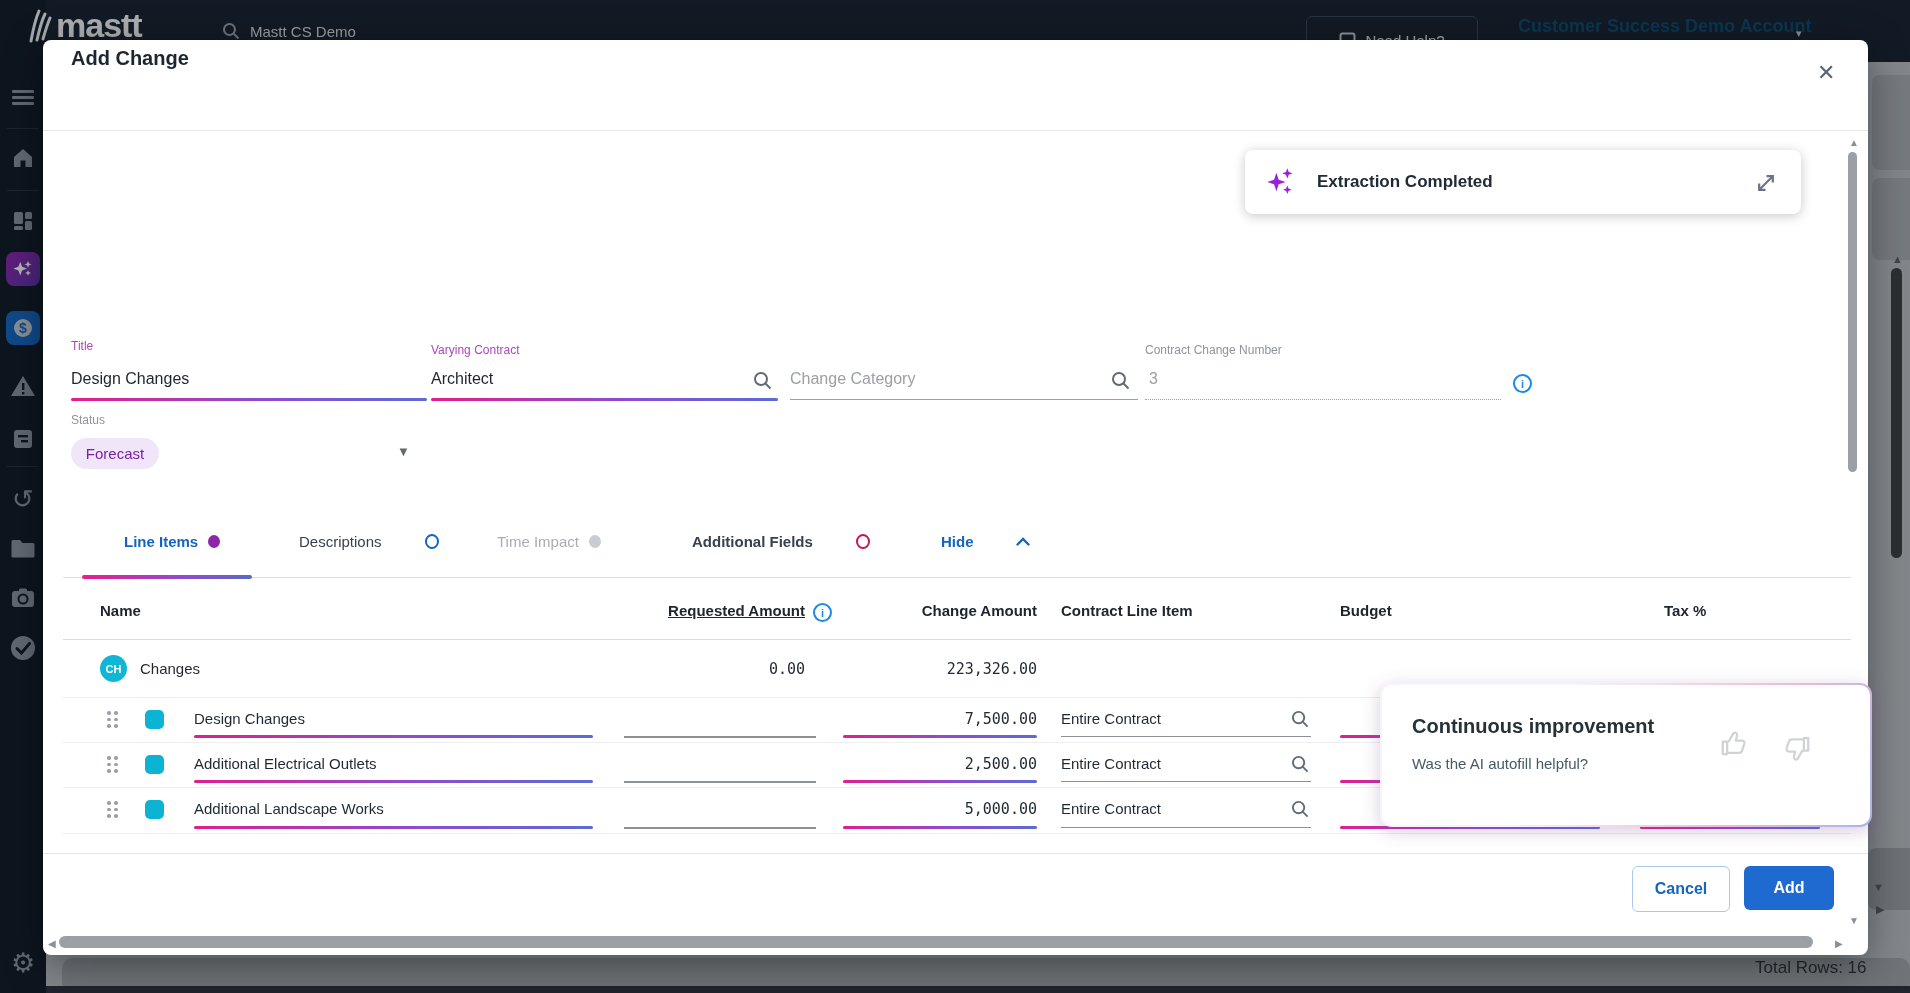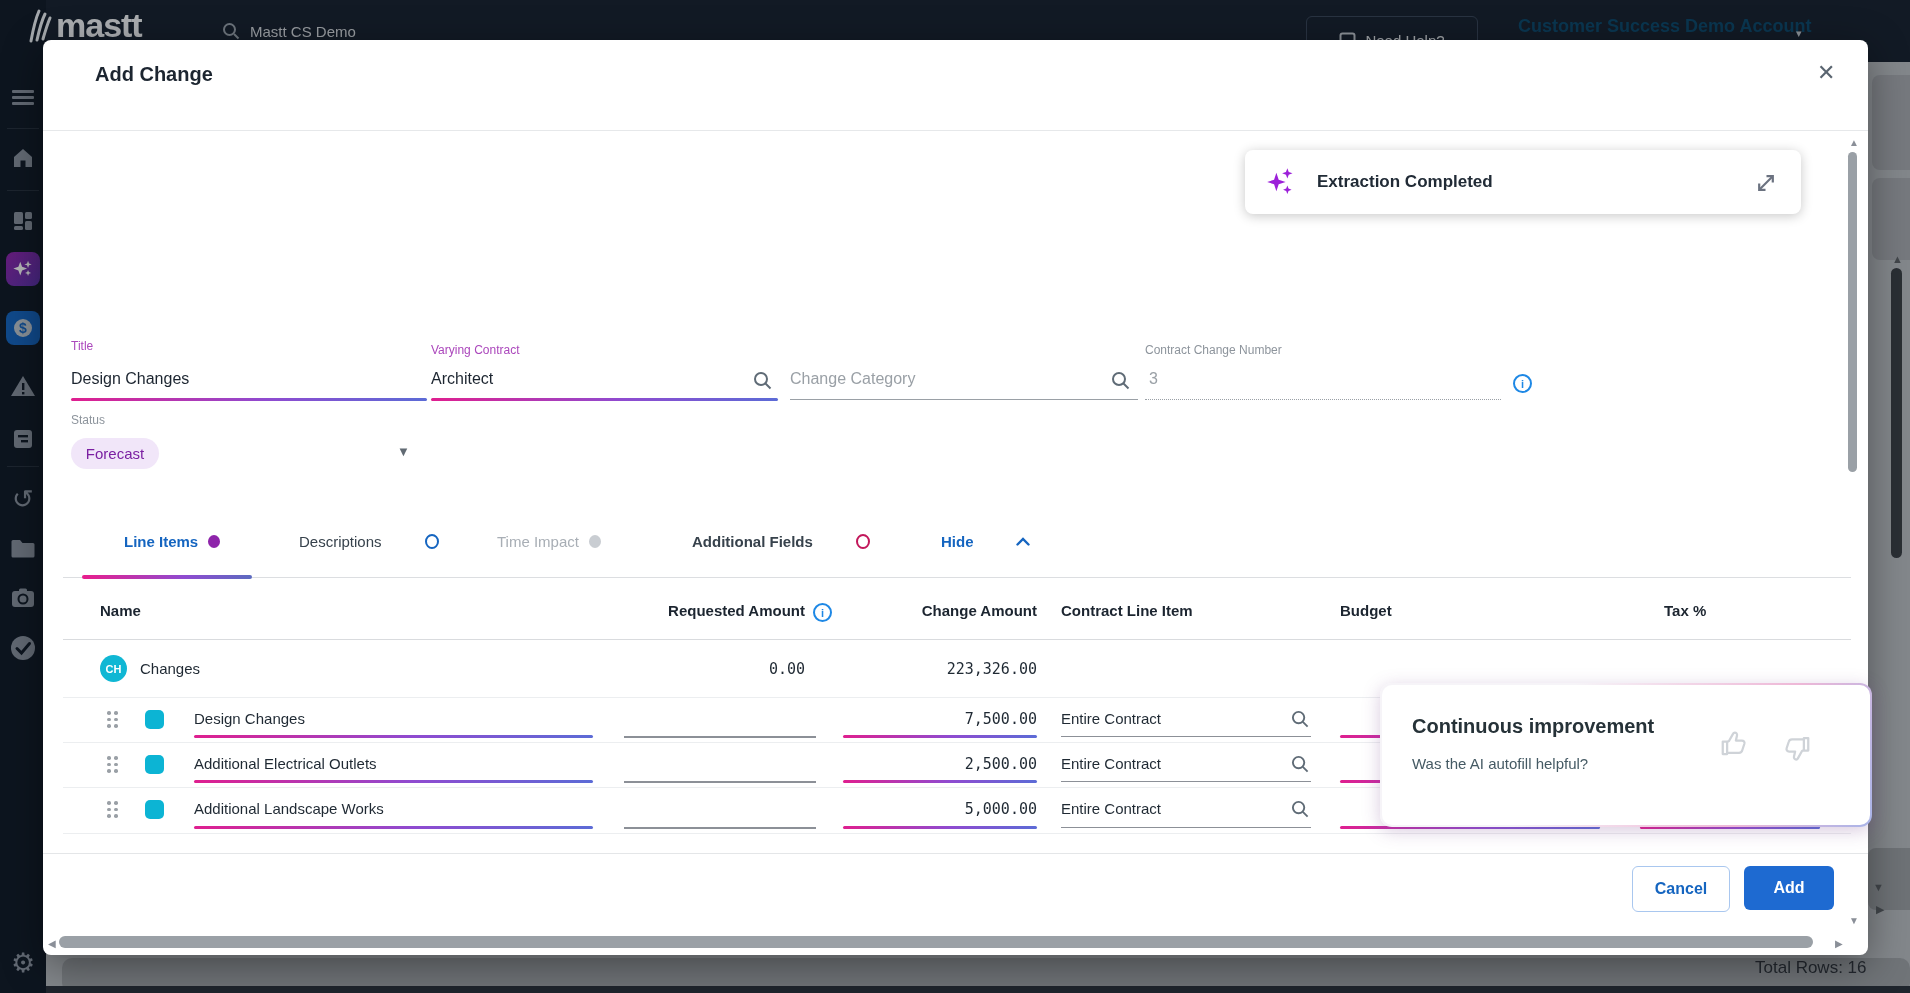--- a/index.html
+++ b/index.html
@@ -194,21 +194,21 @@
   <div class="abs dim-arrow" style="left:1873px;top:882px;z-index:10;">▼</div>
   <div class="abs dim-arrow" style="left:1876px;top:904px;z-index:10;">▶</div>
   <div class="abs dim-card" style="left:62px;top:958px;width:1848px;height:35px;background:#9ea2a7;border-radius:10px;z-index:10;"></div>
   <div class="abs total-rows" style="left:1755px;top:958px;z-index:12;">Total Rows: 16</div>
   <div class="abs" style="left:46px;top:986px;width:1864px;height:7px;background:#2a323c;z-index:10;"></div>
 
   <div class="abs overlay"></div>
 
   <div class="abs modal">
 
-    <div class="abs modal-title" style="left:28px;top:23px;margin-left:24px;">Add Change</div>
+    <div class="abs modal-title" style="left:28px;top:7px;">Add Change</div>
     <div class="abs close-x" style="left:1774px;top:20px;">✕</div>
     <div class="abs hdiv" style="left:0;top:90px;width:1825px;"></div>
 
     <div class="abs f-label" style="left:28px;top:299px;">Title</div>
     <div class="abs f-value" style="left:28px;top:330px;">Design Changes</div>
     <div class="abs grad-line" style="left:28px;top:358px;width:356px;"></div>
 
     <div class="abs f-label" style="left:388px;top:303px;">Varying Contract</div>
     <div class="abs f-value" style="left:388px;top:330px;">Architect</div>
     <svg class="abs" style="left:710px;top:331px;" width="19" height="19" viewBox="0 0 19 19">
@@ -252,21 +252,21 @@
     <div class="abs tab tab-active" style="left:874px;top:493px;gap:42px;">
       <span>Hide</span>
       <svg width="14" height="9" viewBox="0 0 14 9">
           <path d="M1.5 7.5 L7 2 L12.5 7.5" fill="none" stroke="#1565c0" stroke-width="2.4" stroke-linecap="round"></path>
         </svg>
     </div>
     <div class="abs hdiv" style="left:20px;top:537px;width:1788px;background:#dcdee1;"></div>
     <div class="abs tab-indicator" style="left:39px;top:535px;width:170px;"></div>
 
     <div class="abs th" style="left:57px;top:562px;">Name</div>
-    <div class="abs th" style="left:587px;top:562px;width:175px;text-align:right;">Requested Amount</div>
+    <div class="abs th" style="left:587px;top:562px;width:175px;text-align:right;text-decoration:underline;">Requested Amount</div>
     <i class="abs info-i" style="left:770px;top:563px;">i</i>
     <div class="abs th" style="left:820px;top:562px;width:174px;text-align:right;">Change Amount</div>
     <div class="abs th" style="left:1018px;top:562px;">Contract Line Item</div>
     <div class="abs th" style="left:1297px;top:562px;">Budget</div>
     <div class="abs th" style="left:1621px;top:562px;">Tax %</div>
     <div class="abs row-div" style="left:20px;top:599px;width:1788px;background:#d9dbde;"></div>
 
     <div class="abs" style="left:0;top:600px;width:1825px;height:57px;">
       <div class="abs ch-badge" style="left:57px;top:15px;">CH</div>
       <div class="abs cell-text" style="left:97px;top:20px;">Changes</div>

